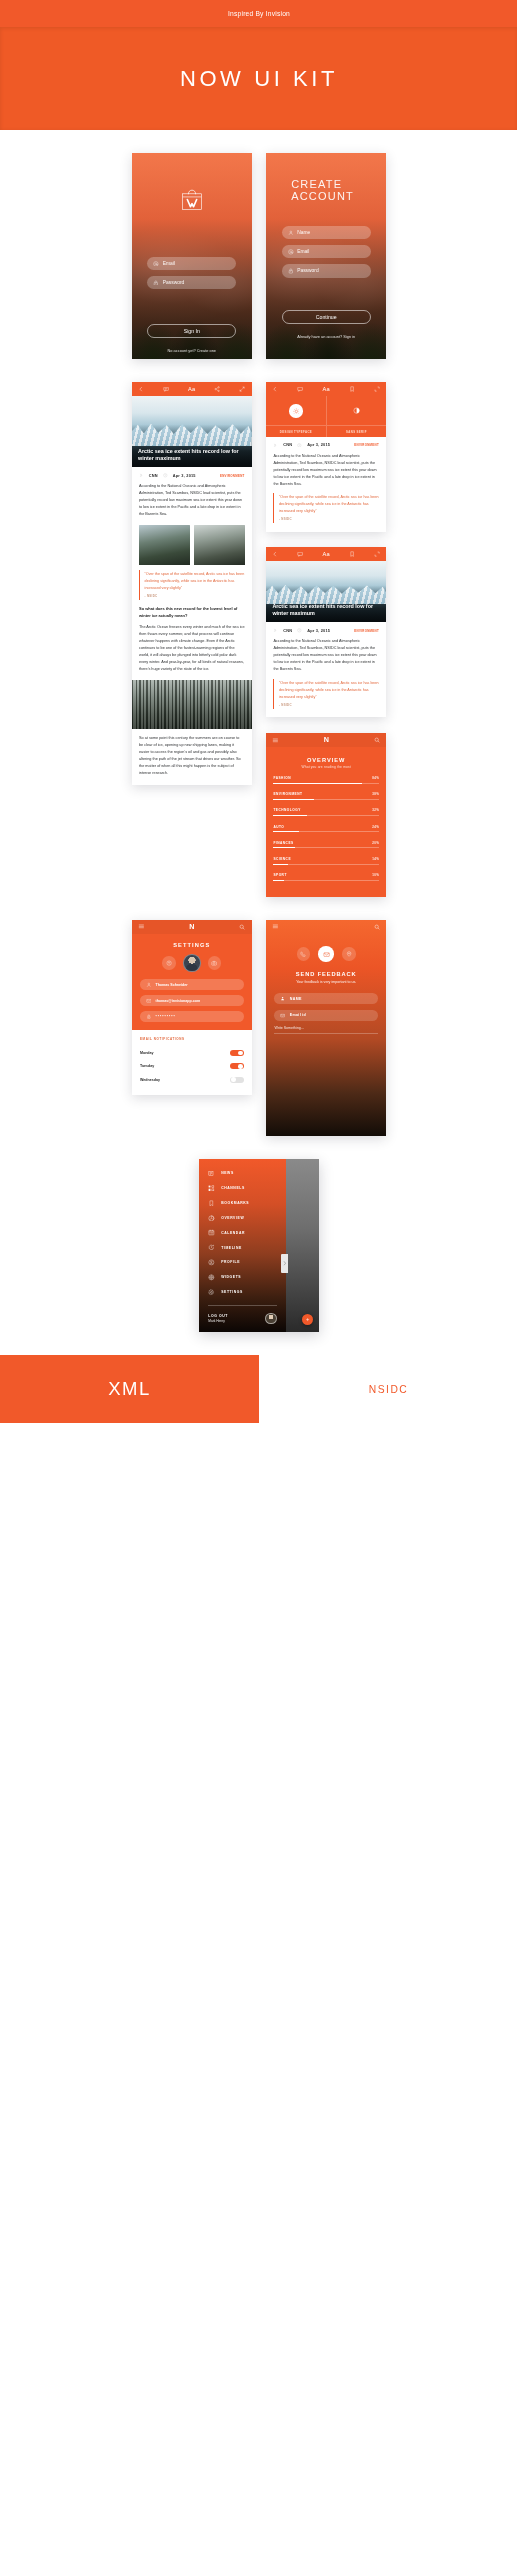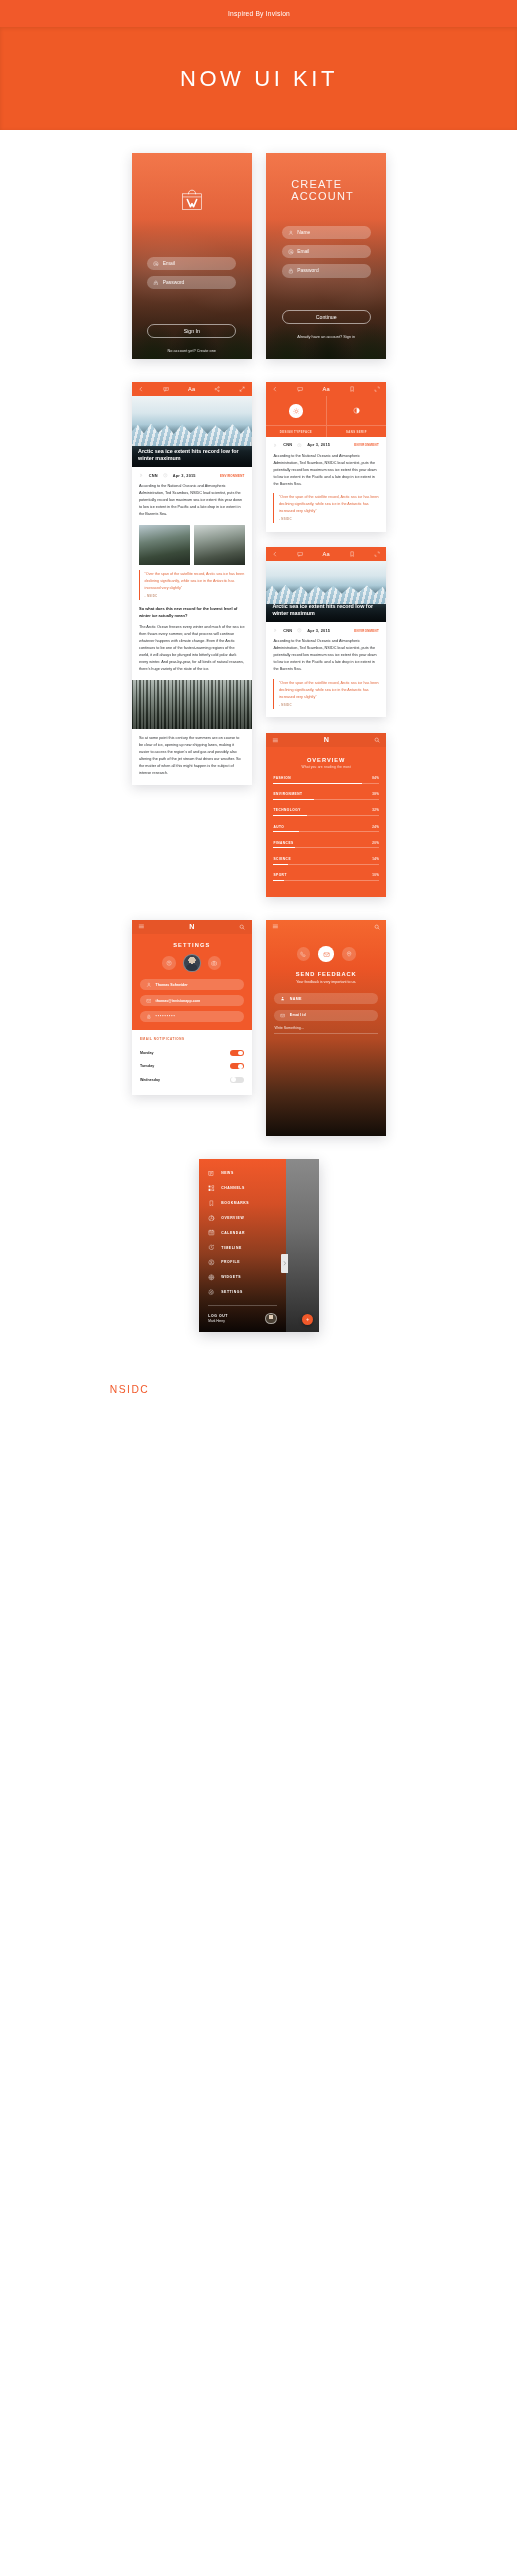--- a/index.html
+++ b/index.html
@@ -896,19 +896,22 @@
               </g>
             </svg>
         </div>
       </div>
     </div>
   </div>
 
   <div class="gap-xl"></div>
 
   <div class="footer">
+    <div class="footer-l">
+      <span>XML</span>
+    </div>
     <div class="footer-r">
       <span>NSIDC</span>
     </div>
   </div>
 
 </div>
 
 
 </body></html>

